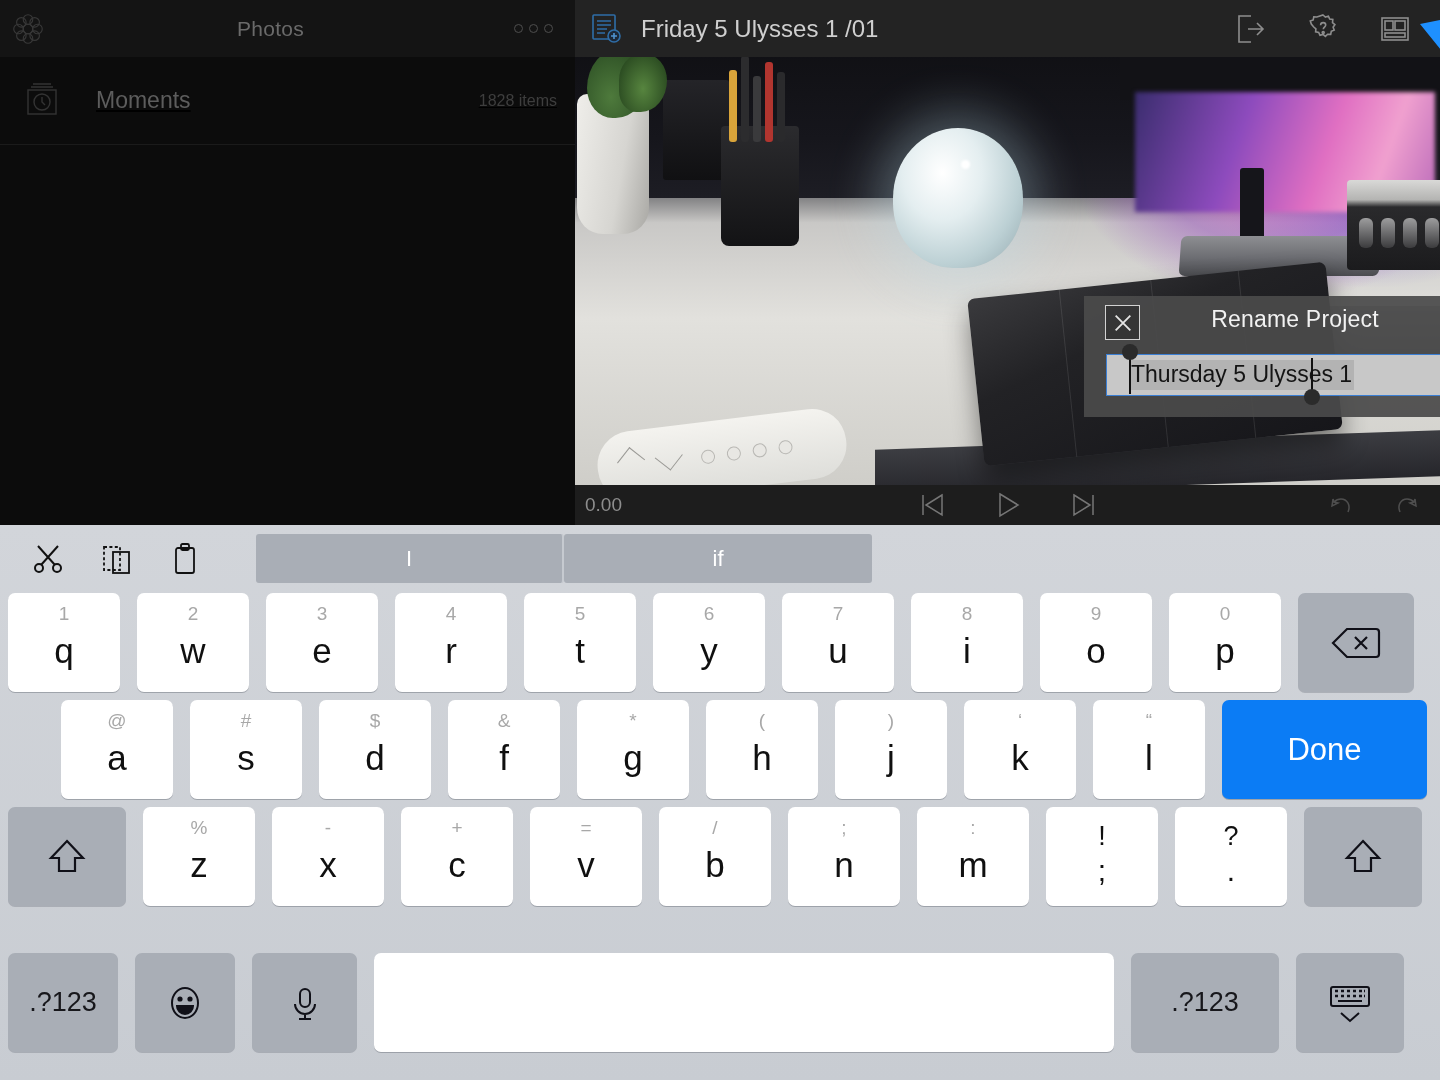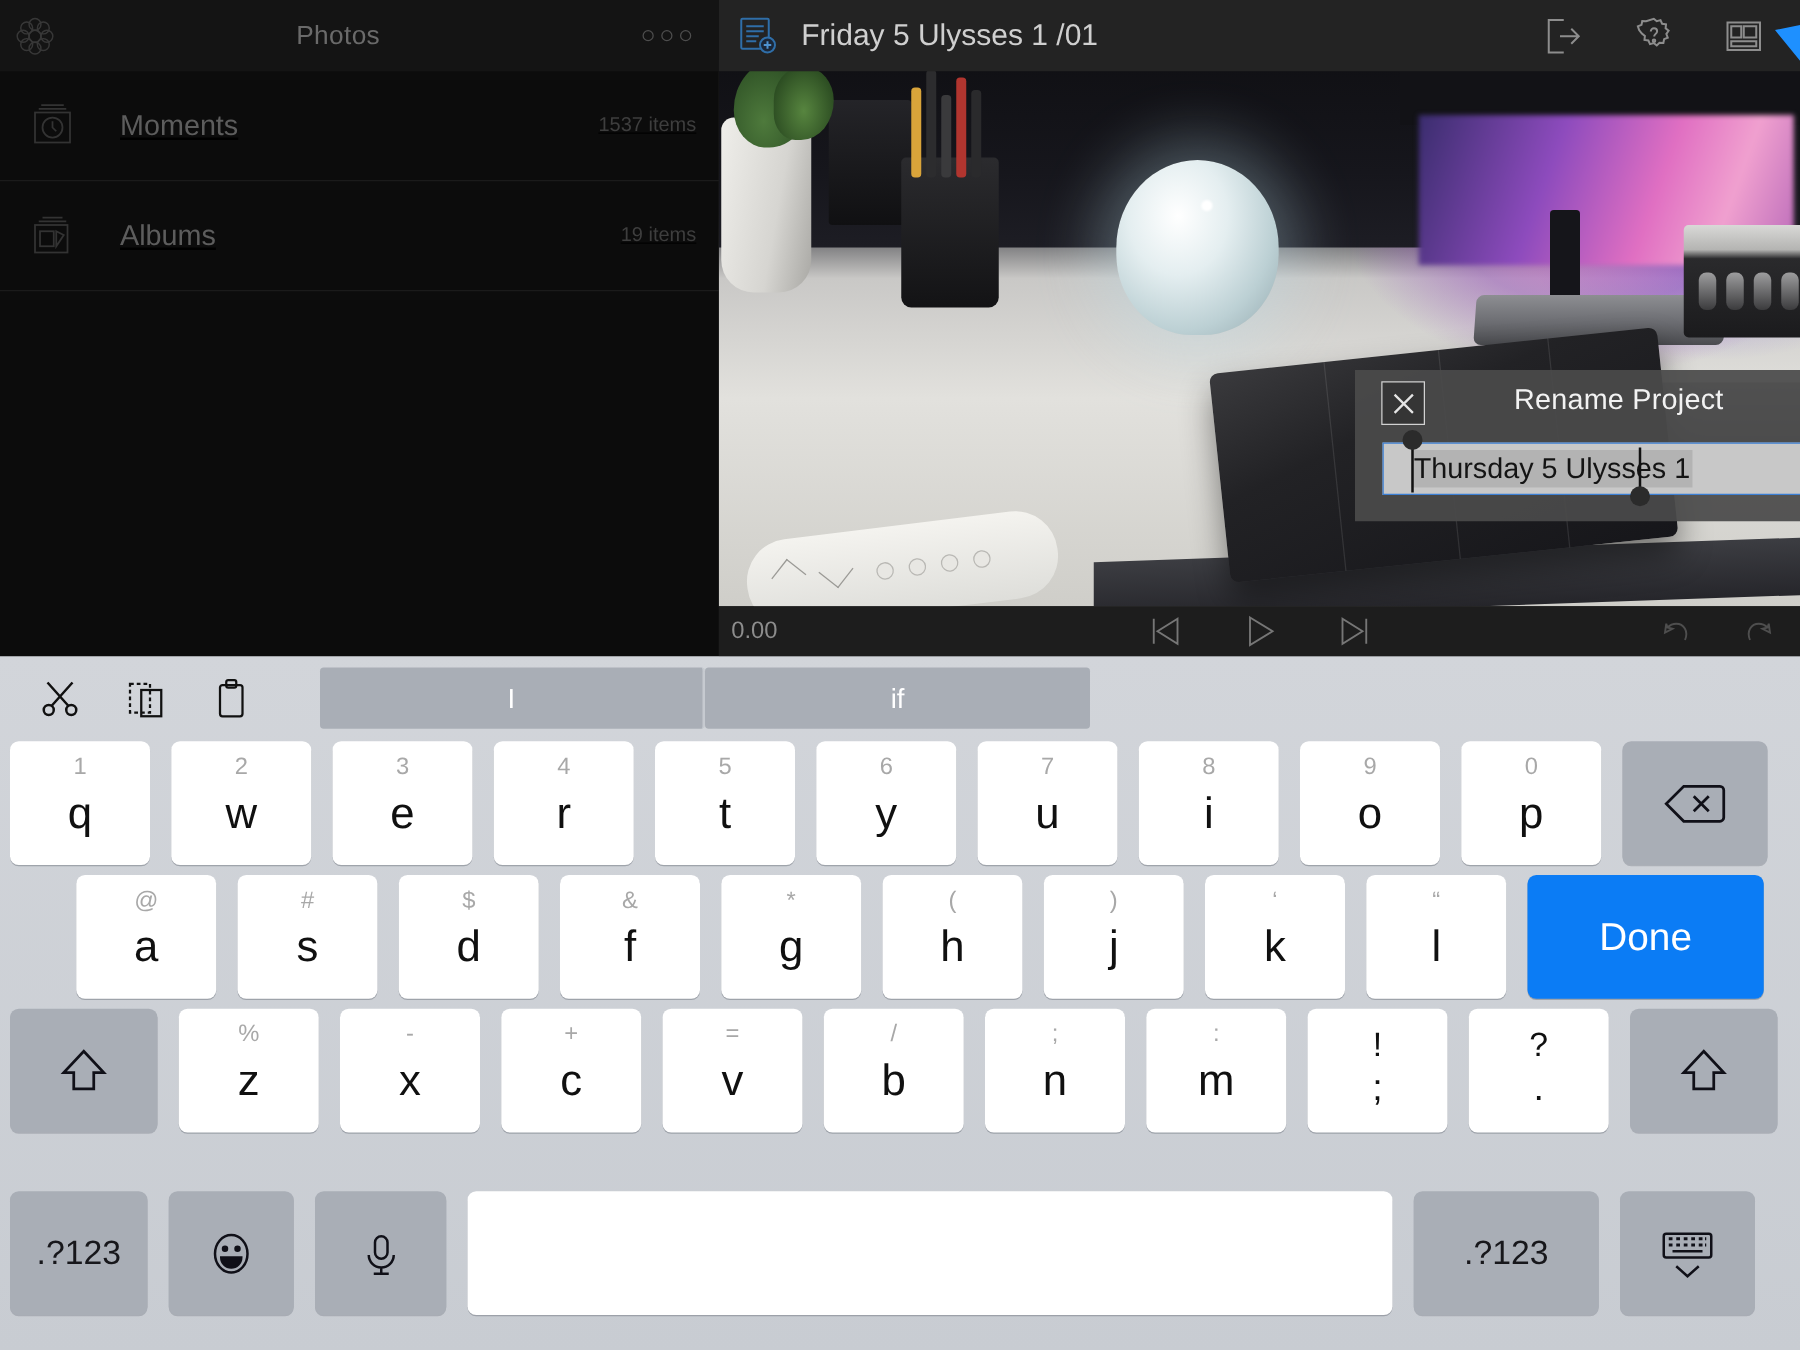--- a/index.html
+++ b/index.html
@@ -285,21 +285,21 @@
   .key.dark { background: #a9aeb6; box-shadow: 0 1px 0 rgba(120,125,135,.4); }
   .key.dark .main { color: #17171b; margin-top: 0; }
   .key.blue { background: #0b7cf5; }
   .key.blue .main { color: #ffffff; font-size: 31px; margin-top: 0; }
   .key.space { background: #ffffff; }
 
   .row1 .key { width: 112px; margin-right: 17px; }
   .row1 .key:last-child { margin-right: 0; }
   .row2 { padding-left: 53px; }
   .row2 .key { width: 112px; margin-right: 17px; }
-  .row2 .key.blue { width: 189px; margin-right: 0; }
+  .row2 .key.blue { width: 205px; margin-right: 0; }
   .row3 { padding-left: 0px; }
   .row3 .key { width: 112px; margin-right: 17px; }
   .row3 .key.shift { width: 118px; }
   .row3 .key.shiftR { width: 118px; margin-right: 0; }
   .row4 .key { height: 99px; margin-top: 39px; }
   .row4 .k123 { width: 110px; margin-right: 17px; }
   .row4 .kemoji { width: 100px; margin-right: 17px; }
   .row4 .kmic { width: 105px; margin-right: 17px; }
   .row4 .kspace { width: 740px; margin-right: 17px; }
   .row4 .k123r { width: 148px; margin-right: 17px; }
@@ -344,37 +344,23 @@
           <svg class="svgico" viewBox="0 0 40 40" width="40" height="40">
             <g fill="none" stroke="#bdbdbd" stroke-width="1.4">
               <rect x="6" y="9" width="28" height="24"></rect>
               <path d="M9 6h22M11 3h18"></path>
               <circle cx="20" cy="21" r="8"></circle>
               <path d="M20 16v5l3 3"></path>
             </g>
           </svg>
         </span>
         <span class="rlabel">Moments</span>
-        <span class="rcount">1537 items</span>
-      </div>
-
-      <div class="photos-row">
-        <span class="ricon">
-          <svg class="svgico" viewBox="0 0 40 40" width="40" height="40">
-            <g fill="none" stroke="#bdbdbd" stroke-width="1.4">
-              <rect x="6" y="11" width="26" height="22"></rect>
-              <path d="M9 8h22M12 5h16"></path>
-              <rect x="10" y="16" width="11" height="12"></rect>
-              <path d="M23 16l6 3-6 9z"></path>
-            </g>
-          </svg>
-        </span>
-        <span class="rlabel">Albums</span>
-        <span class="rcount">19 items</span>
-      </div>
+        <span class="rcount">1828 items</span>
+      </div>
+
 
     </div>
   </div>
 
   <div class="project-pane">
 
     <div class="video-still">
       <div class="vs-wallTop"></div>
       <div class="vs-monitorBezel"></div>
       <div class="vs-screen"></div>

